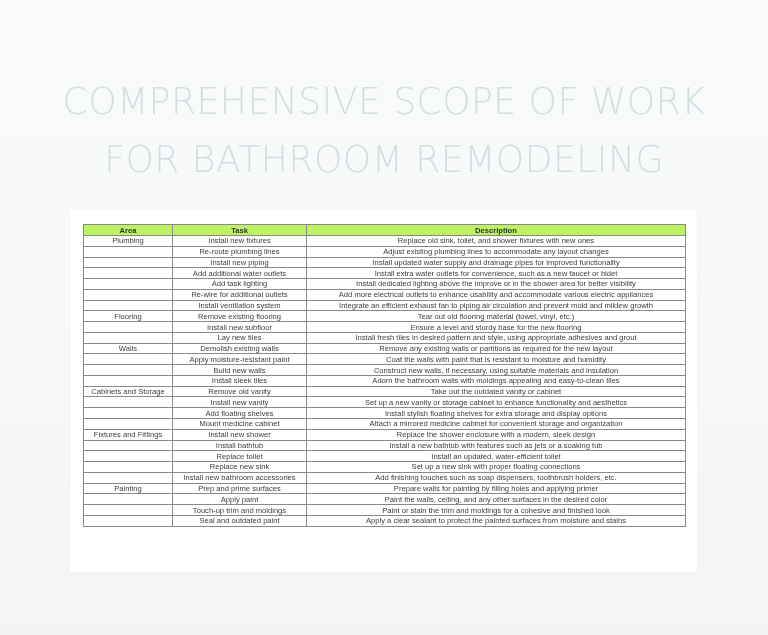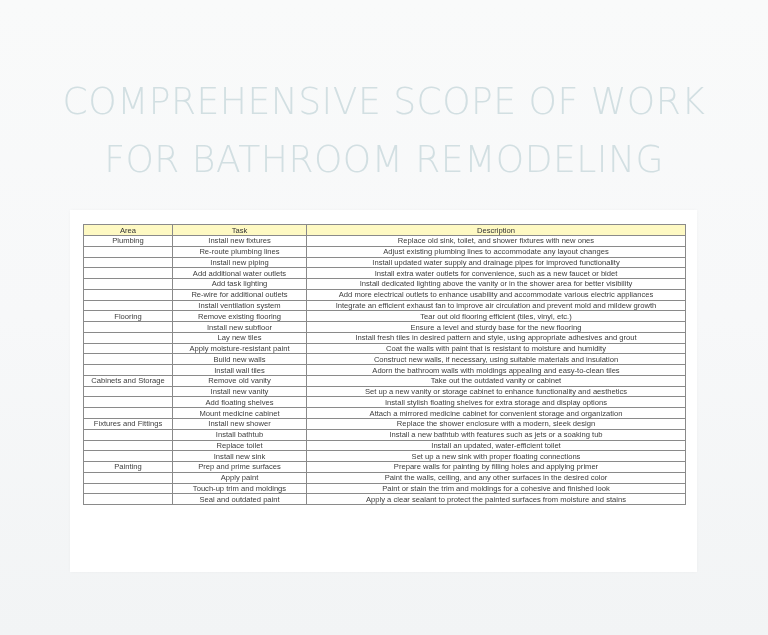--- a/index.html
+++ b/index.html
@@ -59,22 +59,22 @@
     table.scope th, table.scope td {
       border: 1px solid #8a8a8a;
       height: 9.77px;
       padding: 0 2px;
       text-align: center;
       white-space: nowrap;
       overflow: hidden;
       line-height: 9px;
     }
     table.scope th {
-      background: #fef9c3;
-      font-weight: normal;
+      background: #bef264;
+      font-weight: bold;
       color: #333;
       height: 10px;
       margin-top: 32px;
     }
   </style>
 </head>
 <body>
 
 <div class="title">
   <span class="line">COMPREHENSIVE SCOPE OF WORK</span>
@@ -112,60 +112,65 @@
           <td>Install updated water supply and drainage pipes for improved functionality</td>
         </tr>
         <tr>
           <td></td>
           <td>Add additional water outlets</td>
           <td>Install extra water outlets for convenience, such as a new faucet or bidet</td>
         </tr>
         <tr>
           <td></td>
           <td>Add task lighting</td>
-          <td>Install dedicated lighting above the vanity or in the shower area for better visibility</td>
+          <td>Install dedicated lighting above the improve or in the shower area for better visibility</td>
         </tr>
         <tr>
           <td></td>
           <td>Re-wire for additional outlets</td>
           <td>Add more electrical outlets to enhance usability and accommodate various electric appliances</td>
         </tr>
         <tr>
           <td></td>
           <td>Install ventilation system</td>
-          <td>Integrate an efficient exhaust fan to improve air circulation and prevent mold and mildew growth</td>
+          <td>Integrate an efficient exhaust fan to piping air circulation and prevent mold and mildew growth</td>
         </tr>
         <tr>
           <td>Flooring</td>
           <td>Remove existing flooring</td>
-          <td>Tear out old flooring efficient (tiles, vinyl, etc.)</td>
+          <td>Tear out old flooring material (towel, vinyl, etc.)</td>
         </tr>
         <tr>
           <td></td>
           <td>Install new subfloor</td>
           <td>Ensure a level and sturdy base for the new flooring</td>
         </tr>
         <tr>
           <td></td>
           <td>Lay new tiles</td>
           <td>Install fresh tiles in desired pattern and style, using appropriate adhesives and grout</td>
         </tr>
         <tr>
+          <td>Walls</td>
+          <td>Demolish existing walls</td>
+          <td>Remove any existing walls or partitions as required for the new layout</td>
+        </tr>
+        <tr>
           <td></td>
           <td>Apply moisture-resistant paint</td>
           <td>Coat the walls with paint that is resistant to moisture and humidity</td>
         </tr>
         <tr>
           <td></td>
           <td>Build new walls</td>
           <td>Construct new walls, if necessary, using suitable materials and insulation</td>
         </tr>
         <tr>
           <td></td>
-          <td>Install wall tiles</td>
+          <td>Install sleek tiles</td>
           <td>Adorn the bathroom walls with moldings appealing and easy-to-clean tiles</td>
         </tr>
         <tr>
           <td>Cabinets and Storage</td>
           <td>Remove old vanity</td>
           <td>Take out the outdated vanity or cabinet</td>
         </tr>
         <tr>
           <td></td>
           <td>Install new vanity</td>
@@ -191,22 +196,27 @@
           <td>Install bathtub</td>
           <td>Install a new bathtub with features such as jets or a soaking tub</td>
         </tr>
         <tr>
           <td></td>
           <td>Replace toilet</td>
           <td>Install an updated, water-efficient toilet</td>
         </tr>
         <tr>
           <td></td>
-          <td>Install new sink</td>
+          <td>Replace new sink</td>
           <td>Set up a new sink with proper floating connections</td>
+        </tr>
+        <tr>
+          <td></td>
+          <td>Install new bathroom accessories</td>
+          <td>Add finishing touches such as soap dispensers, toothbrush holders, etc.</td>
         </tr>
         <tr>
           <td>Painting</td>
           <td>Prep and prime surfaces</td>
           <td>Prepare walls for painting by filling holes and applying primer</td>
         </tr>
         <tr>
           <td></td>
           <td>Apply paint</td>
           <td>Paint the walls, ceiling, and any other surfaces in the desired color</td>

